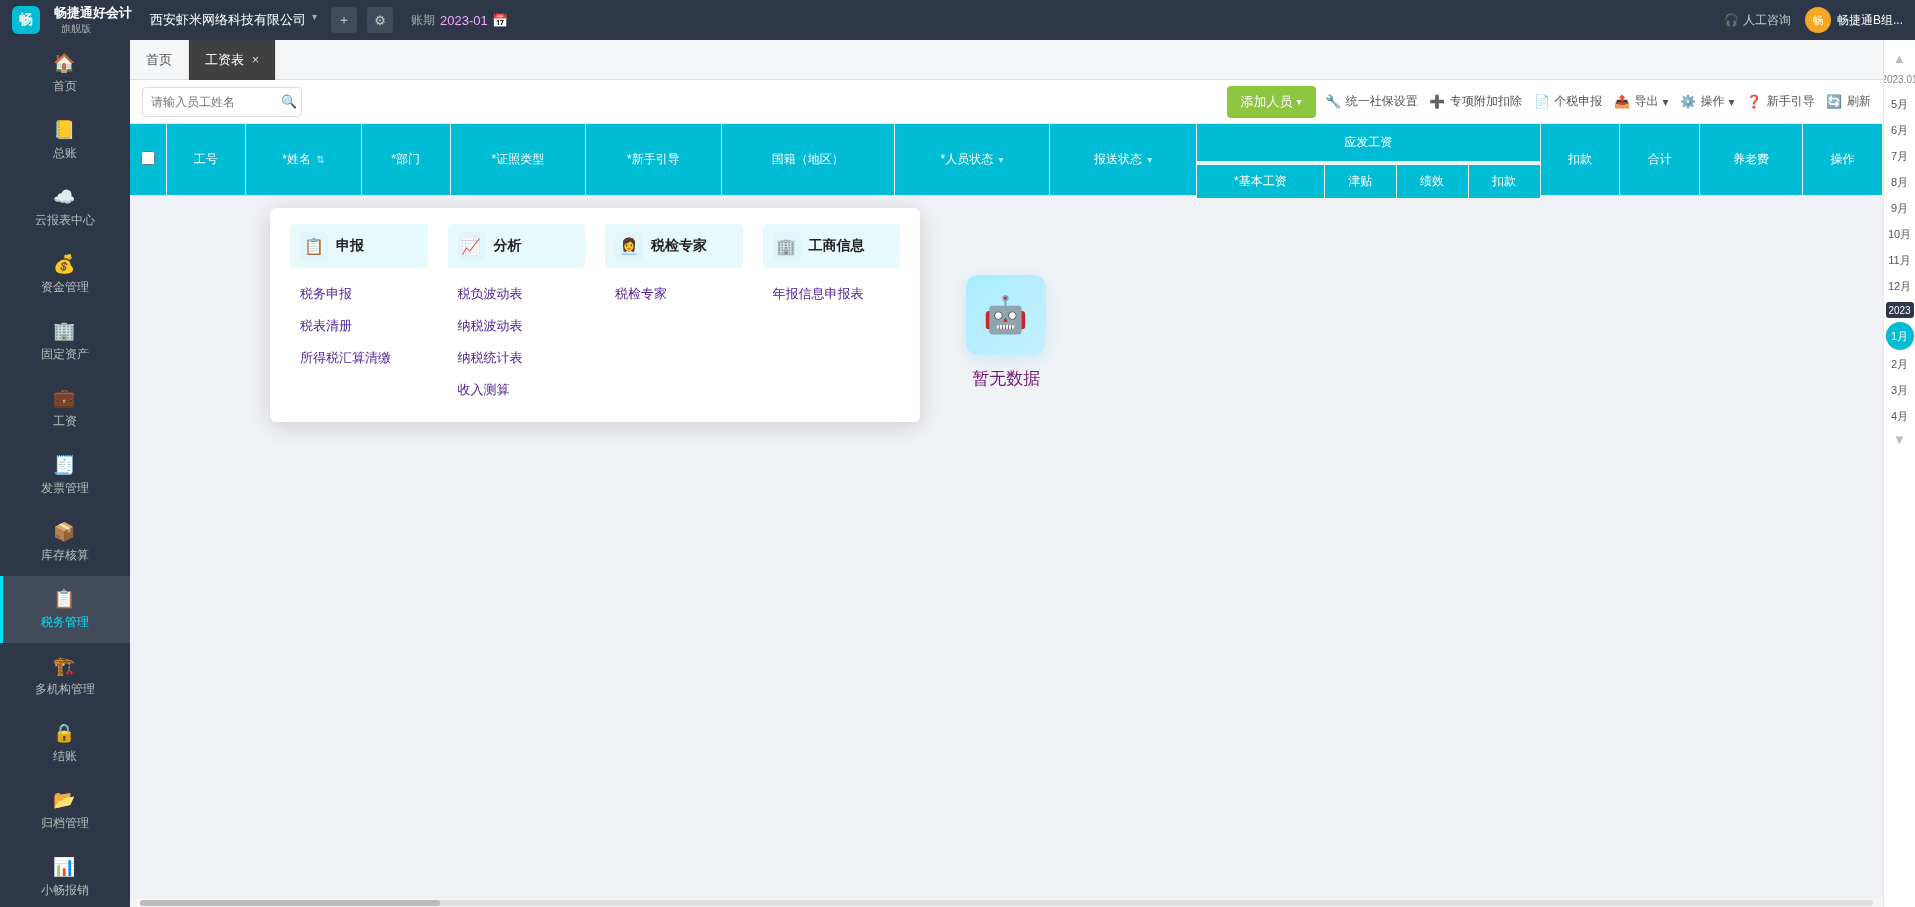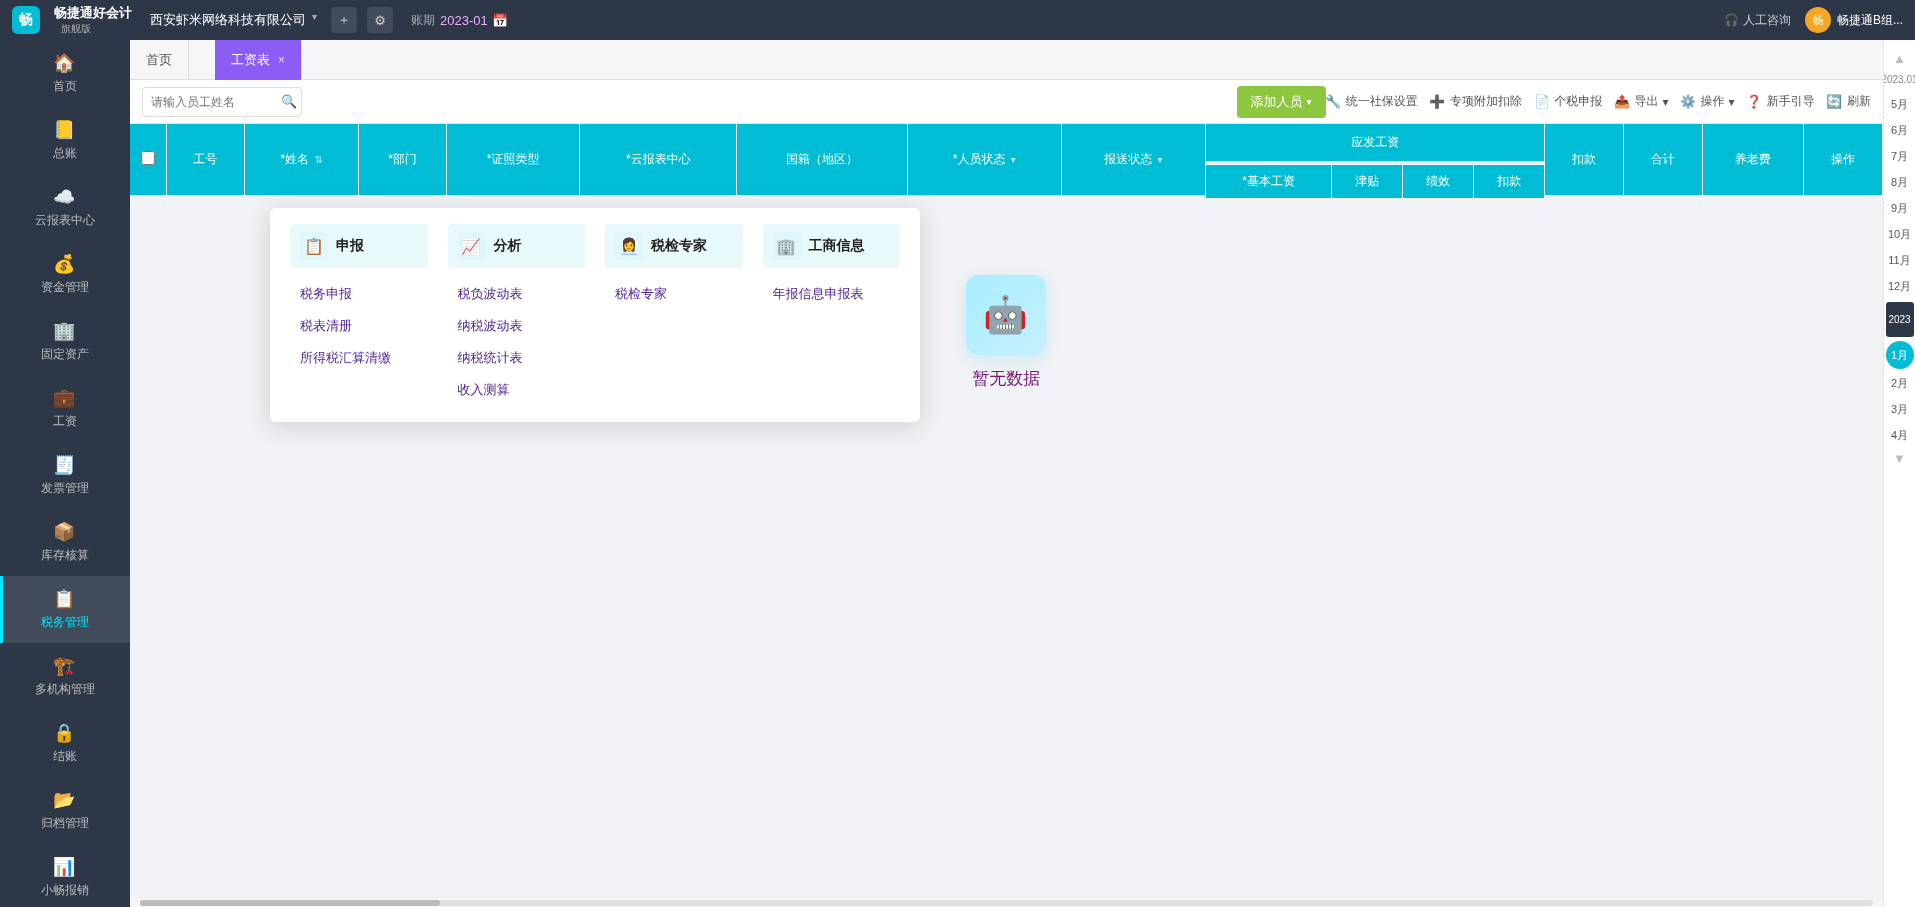--- a/index.html
+++ b/index.html
@@ -126,39 +126,39 @@
     .tab-item {
       height: 40px;
       display: flex; align-items: center;
       padding: 0 16px;
       font-size: 13px;
       cursor: pointer;
       color: #555;
       border-right: 1px solid #e0e0e0;
     }
     .tab-item.active {
-      background: #8b5cf6;
+      background: #404040;
       color: #fff;
-      margin-left: 26px;
     }
     .tab-item .close-btn {
       margin-left: 8px;
       font-size: 12px;
       color: rgba(255,255,255,0.8);
       cursor: pointer;
     }
 
     
     .toolbar {
       height: 44px;
       background: #fff;
       border-bottom: 1px solid #e8e8e8;
       display: flex;
       align-items: center;
       padding: 0 12px;
+      gap: 10px;
     }
     .search-input-wrap {
       display: flex; align-items: center;
       border: 1px solid #ddd;
       border-radius: 4px;
       padding: 0 8px;
       height: 30px;
       background: #fff;
       width: 160px;
     }
@@ -321,21 +321,21 @@
       background: #00bcd4;
       color: #fff;
       border-radius: 50%;
       width: 28px; height: 28px;
       margin: 1px auto;
     }
     .right-panel-month.current-year {
       background: #2d3748;
       color: #fff;
       font-size: 10px;
-      height: 35px;
+      height: 16px;
       border-radius: 3px;
       margin: 3px 2px;
       width: 28px;
       text-align: center;
     }
     .right-panel-arrow {
       width: 28px; height: 20px;
       display: flex; align-items: center; justify-content: center;
       font-size: 13px; color: #bbb; cursor: pointer;
     }
@@ -517,21 +517,21 @@
               <span>*姓名</span>
               <span class="sort-icon">⇅</span>
             </th>
             <th rowspan="2">
               <span>*部门</span>
             </th>
             <th rowspan="2">
               <span>*证照类型</span>
             </th>
             <th rowspan="2">
-              <span>*云报表中心</span>
+              <span>*新手引导</span>
             </th>
             <th rowspan="2">
               <span>国籍（地区）</span>
             </th>
             <th rowspan="2">
               <span>*人员状态</span>
               <span class="filter-icon">▾</span>
             </th>
             <th rowspan="2">
               <span>报送状态</span>

